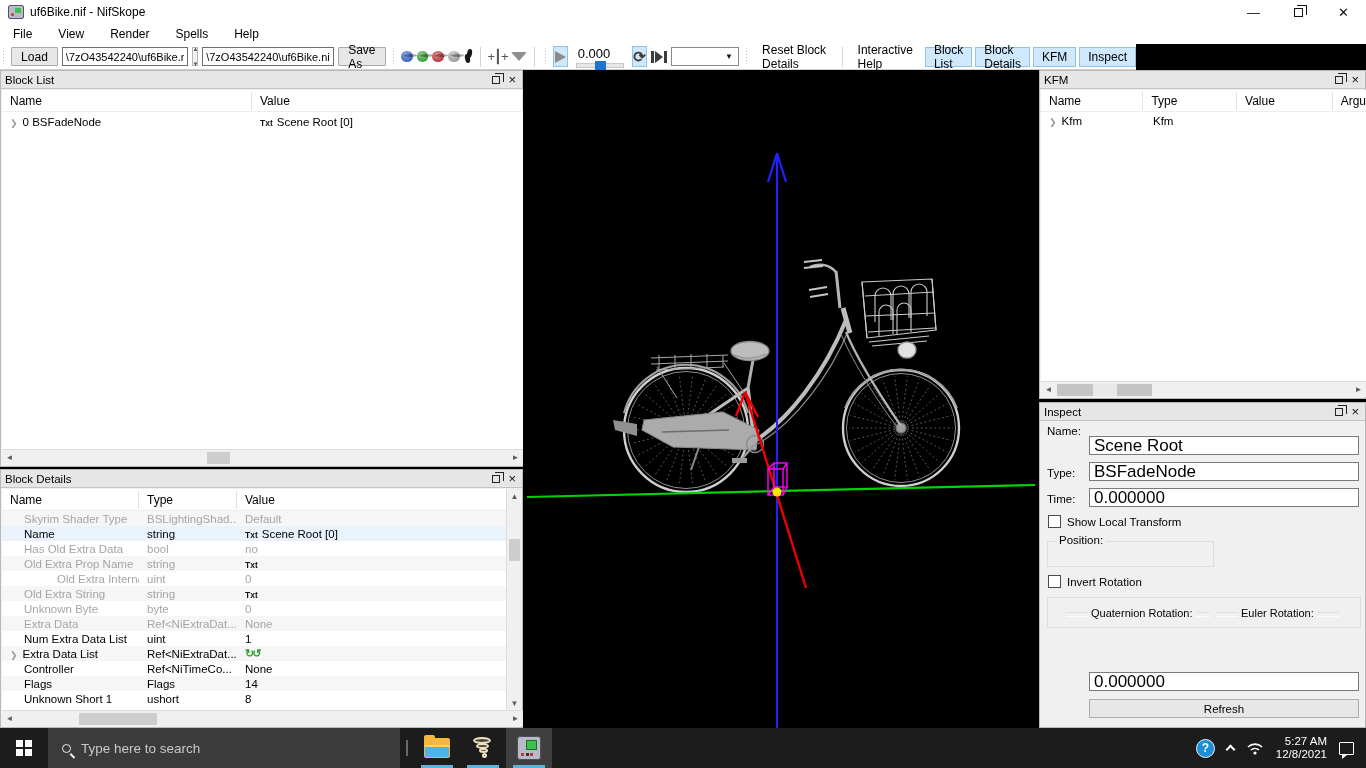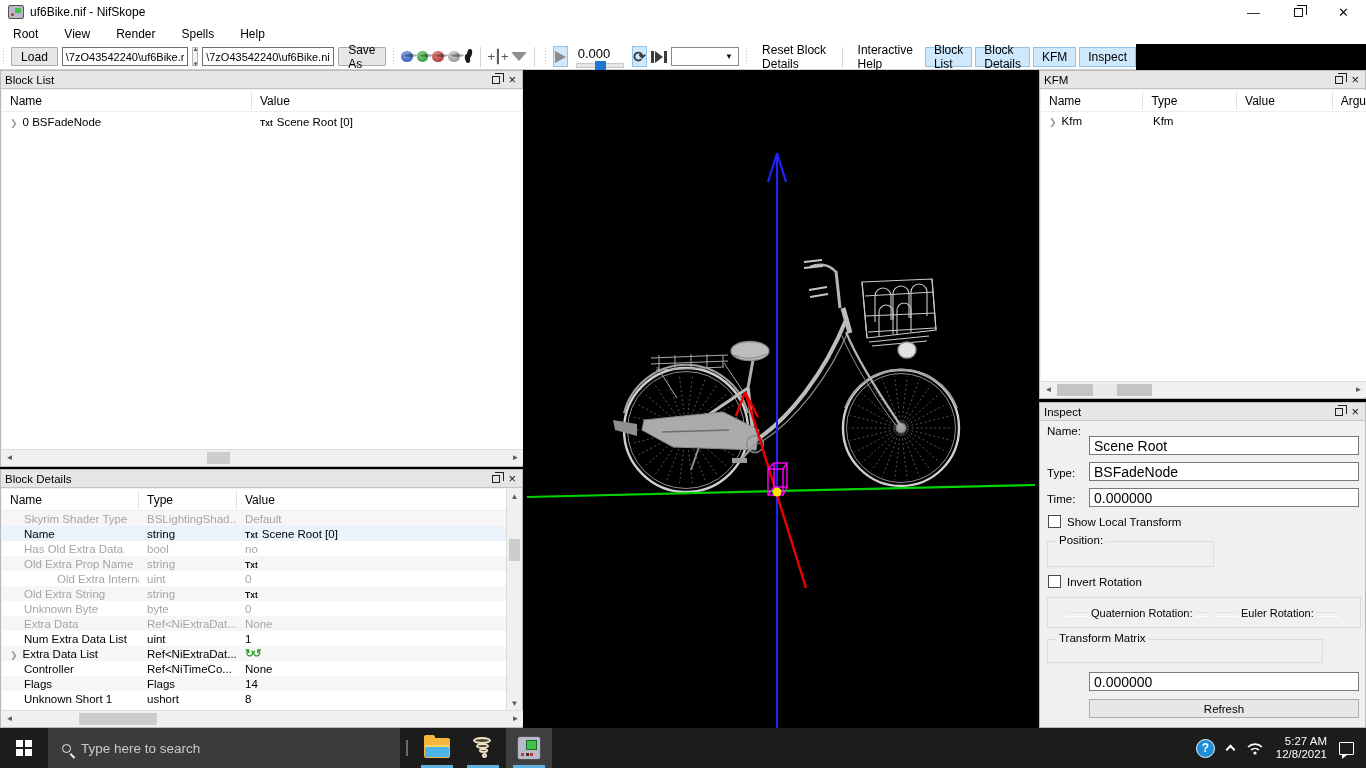--- a/index.html
+++ b/index.html
@@ -77,21 +77,21 @@
   .txt-ico { font-size:8.5px; font-weight:bold; color:#141414; margin-right:4px; letter-spacing:0; }
   .muted { color:#a5a5a5; }
   .hscroll { position:absolute; height:16px; background:#f0f0f0; border-top:1px solid #dcdcdc; }
   .vscroll { position:absolute; width:15px; background:#f0f0f0; border-left:1px solid #dcdcdc; }
   .sb-arrow { position:absolute; color:#5c5c5c; font-size:8px; width:15px; height:15px; display:flex; align-items:center; justify-content:center; }
   .sb-thumb { position:absolute; background:#cdcdcd; }
   .link-ico { color:#2fa12f; font-size:11px; font-weight:bold; letter-spacing:-2px; }
 
   
   .ins-label { position:absolute; font-size:11.5px; }
-  .ins-input { position:absolute; height:19px; border:1px solid #7a7a7a; background:#fff; font-size:14px; padding:0 4px;
+  .ins-input { position:absolute; height:19px; border:1px solid #7a7a7a; background:#fff; font-size:17px; padding:0 4px;
     font-family:"Liberation Sans",sans-serif; }
   .checkbox { position:absolute; display:flex; align-items:center; gap:6px; font-size:11.5px; }
   .cb-box { width:13px; height:13px; border:1px solid #4a4a4a; background:#fff; }
   .groupbox { position:absolute; border:1px solid #dcdcdc; }
   .gb-label { position:absolute; top:-8px; left:8px; background:#f0f0f0; padding:0 3px; font-size:11.5px; }
   .inline-gb-label { position:absolute; font-size:11px; background:#f0f0f0; padding:0 3px; }
   .inline-gb-label::before,.inline-gb-label::after{ content:""; display:inline-block; width:22px; height:3px;
     border-top:1px solid #e2e2e2; border-bottom:1px solid #fdfdfd; vertical-align:middle; margin:0 3px; }
   .push-btn { position:absolute; background:#e7e7e7; border:1px solid #adadad; font-size:11.5px;
     display:flex; align-items:center; justify-content:center; }
@@ -142,21 +142,21 @@
   <div id="caption-btns">
     <div class="cap-btn">—</div>
     <div class="cap-btn">
         <span class="restore-glyph"></span>
       </div>
     <div class="cap-btn">✕</div>
   </div>
 </div>
 
 <div id="menubar">
-    <div class="menu-item">Root</div>
+    <div class="menu-item">File</div>
     <div class="menu-item">View</div>
     <div class="menu-item">Render</div>
     <div class="menu-item">Spells</div>
     <div class="menu-item">Help</div>
   </div>
 
 <div id="toolbar">
   <div class="grip"></div>
   <div class="tb-btn">Load</div>
   <input class="tb-field" style="width: 126px;" value="\7zO43542240\uf6Bike.nif">
@@ -524,23 +524,20 @@
     <span class="gb-label">Position:</span>
   </div>
   <div class="checkbox" style="left:8px; top:172px;">
     <span class="cb-box"></span>
     <span>Invert Rotation</span>
   </div>
   <div class="groupbox" style="left:7px; top:194px; width:314px; height:31px;">
     <span class="inline-gb-label" style="left:12px; top:9px;"><span>Quaternion Rotation:</span></span>
     <span class="inline-gb-label" style="left:162px; top:9px;"><span>Euler Rotation:</span></span>
   </div>
-  <div class="groupbox" style="left:7px; top:236px; width:276px; height:24px;">
-    <span class="gb-label">Transform Matrix</span>
-  </div>
   <div class="ins-label" style="left:7px; top:274px;margin-left:48px;">Length:</div>
   <input class="ins-input" style="left: 49px; top: 269px; width: 270px;" value="0.000000">
   <div class="push-btn" style="left:49px; top:296px; width:270px; height:19px;">Refresh</div>
 </div>
 
 <div id="taskbar">
   <div id="start-btn">
     <span class="win-logo">
         <span></span>
         <span></span>

